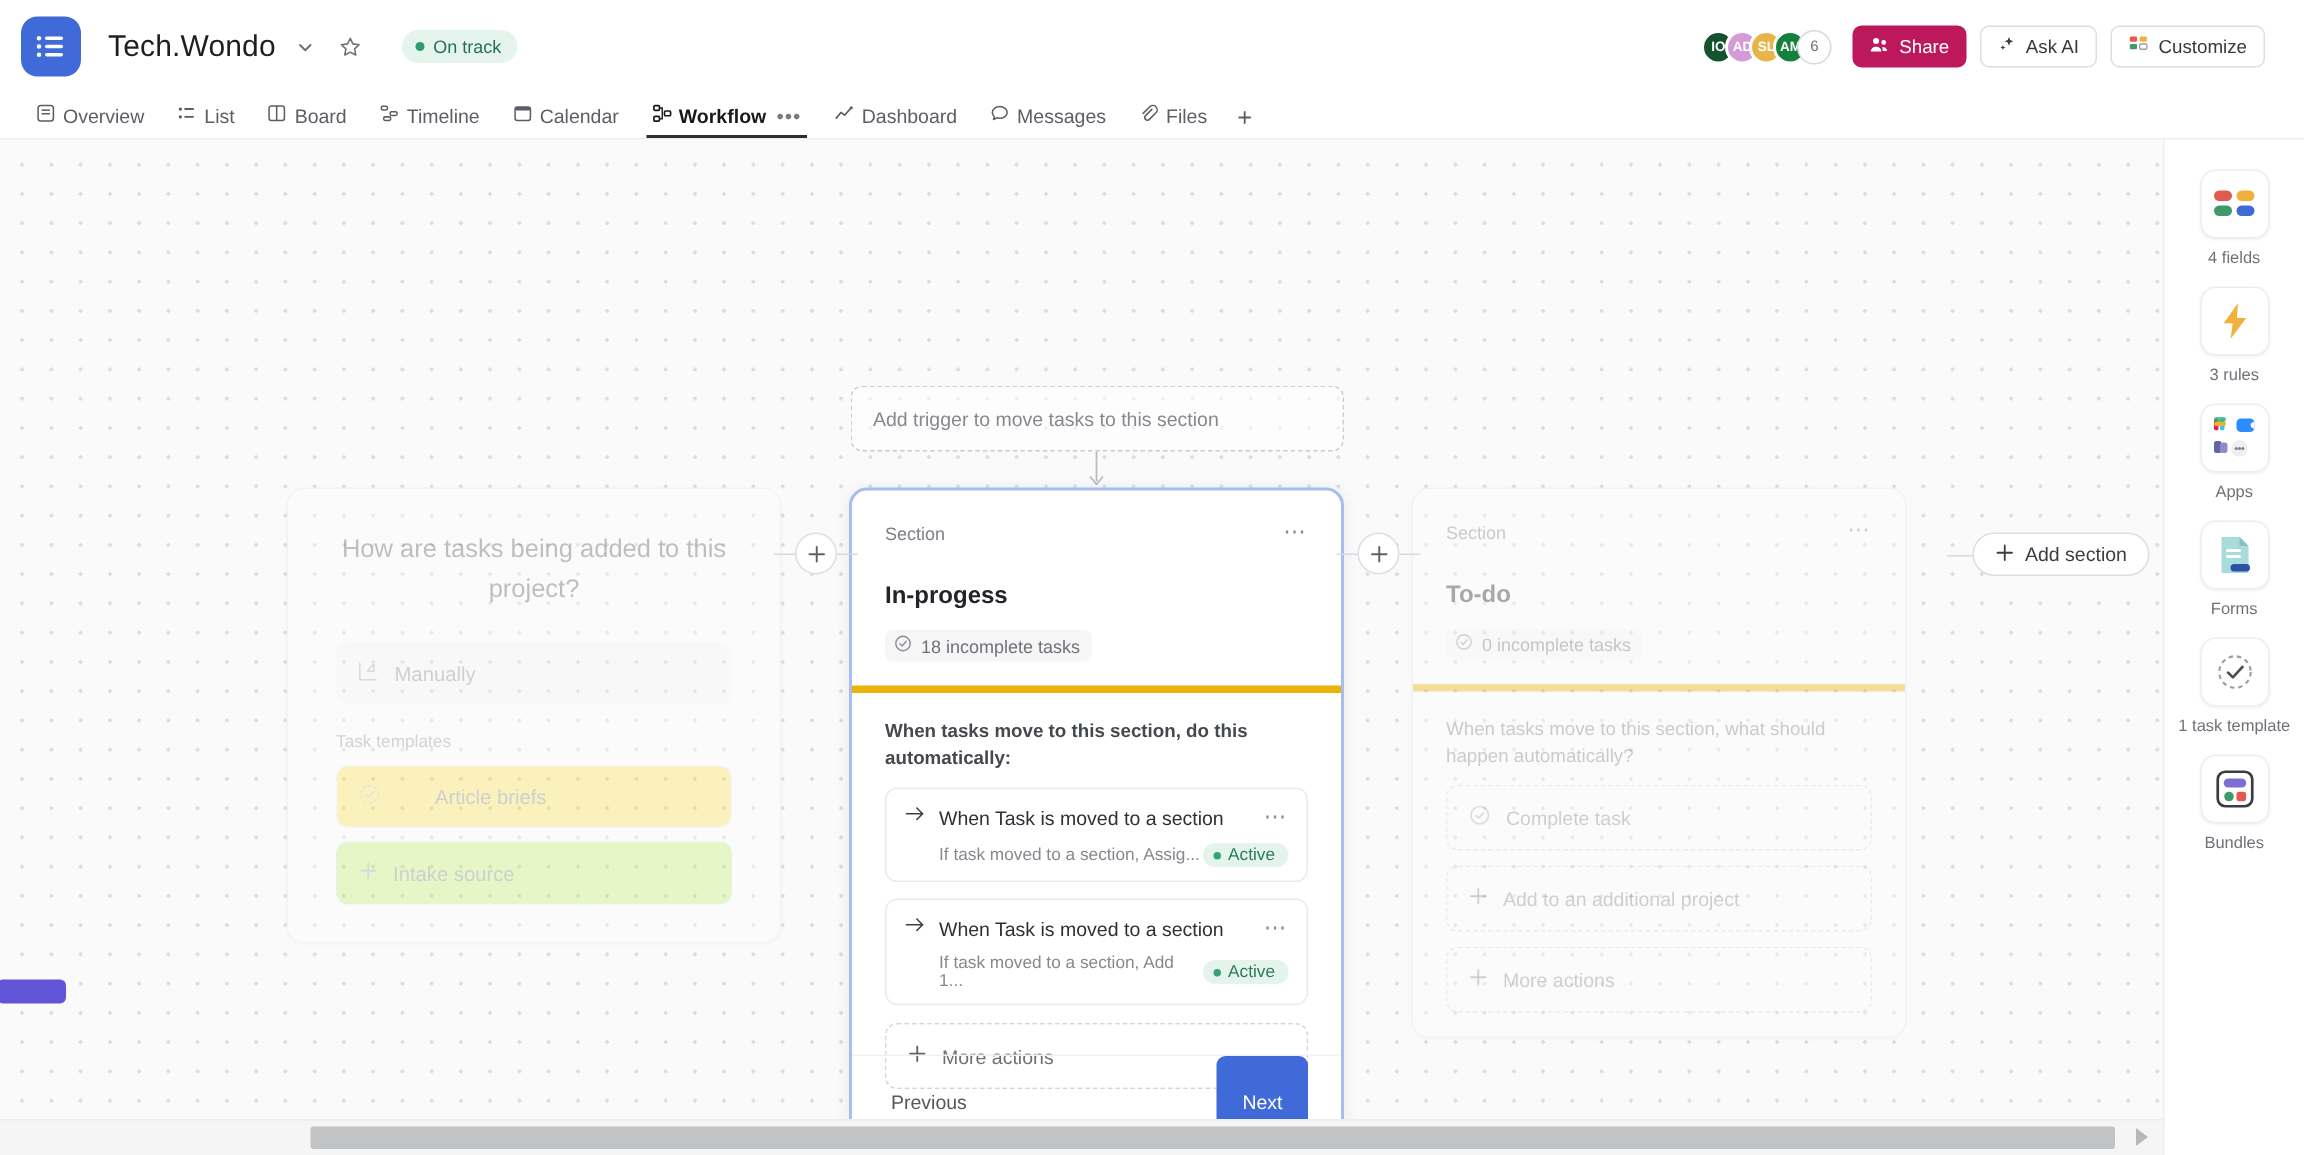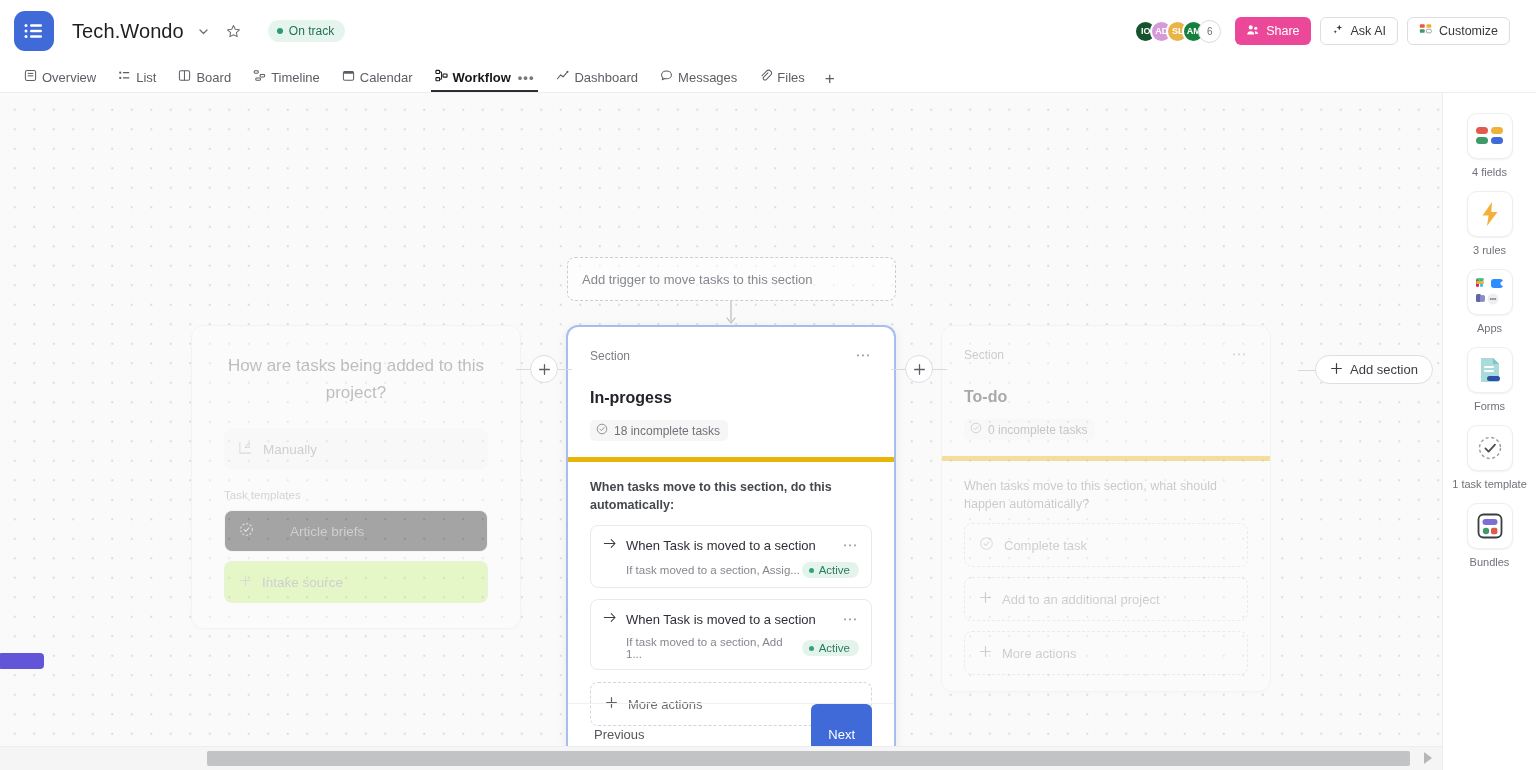--- a/index.html
+++ b/index.html
@@ -56,21 +56,21 @@
     width: 23px; height: 23px; border-radius: 50%; border: 1px solid #d7d9dd;
     background: #fff; color: #6b6f76; font-size: 10px;
     display: flex; align-items: center; justify-content: center; margin-left: -7px;
     cursor: pointer;
   }
   .btn {
     height: 28px; border-radius: 6px; font-size: 12.5px;
     display: flex; align-items: center; gap: 6px; padding: 0 11px;
     cursor: pointer; white-space: nowrap;
   }
-  .btn-share { background: #ec4899; color: #fff; margin-right: 9px; }
+  .btn-share { background: #be185d; color: #fff; margin-right: 9px; }
   .btn-ghost { background: #fff; color: #38393d; border: 1px solid #dcdee2; margin-right: 9px; }
   .btn-ghost:last-child { margin-right: 12px; }
 
   
   .tabs { display: flex; align-items: flex-end; height: 31px; padding: 0 14px; gap: 2px;
           border-bottom: 1px solid #eceef0; }
   .tab {
     display: flex; align-items: center; gap: 5px; height: 30px; padding: 0 10px;
     font-size: 13px; color: #5b5e64; cursor: pointer; position: relative;
   }
@@ -108,21 +108,21 @@
   
   .card-left { left: 191px; top: 232px; width: 330px; height: 304px; padding: 26px 32px 0 32px; }
   .card-left.faded { opacity: .34; }
   .q-title { font-size: 17px; color: #4a4d52; text-align: center; line-height: 27px; }
   .row-box {
     margin-top: 22px; height: 42px; border-radius: 8px; background: #f7f7f8;
     display: flex; align-items: center; gap: 10px; padding: 0 14px;
     font-size: 13.5px; color: #7b7e84;
   }
   .sub-label { margin-top: 19px; font-size: 11.5px; color: #85888e; }
-  .row-box.plain { margin-top: 9px; background: #000000; border: 1px solid #eceef0; gap: 36px; }
+  .row-box.plain { margin-top: 9px; background: #fde047; border: 1px solid #eceef0; gap: 36px; }
   .row-box.dashed { margin-top: 9px; background: #bef264; border: 1px dashed #d2d5d9; }
 
   
   .trigger-box {
     position: absolute; left: 567px; top: 164px; width: 329px; height: 44px;
     border: 1px dashed #c9ccd1; border-radius: 8px; background: rgba(255,255,255,.55);
     display: flex; align-items: center; padding: 0 14px;
     font-size: 13px; color: #85888e; cursor: pointer;
   }
   .connector { position: absolute; left: 724px; top: 208px; width: 14px; height: 26px; }

